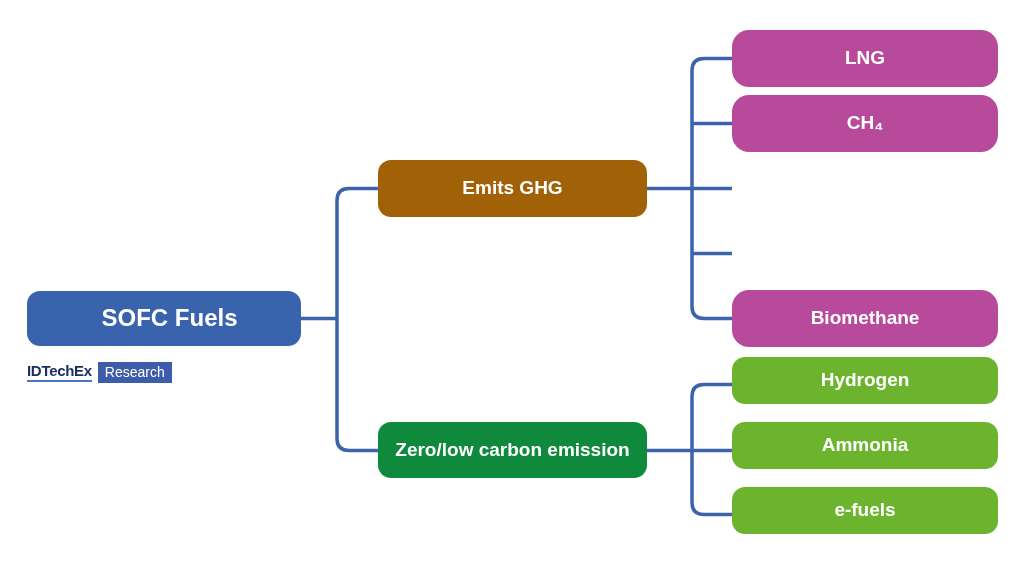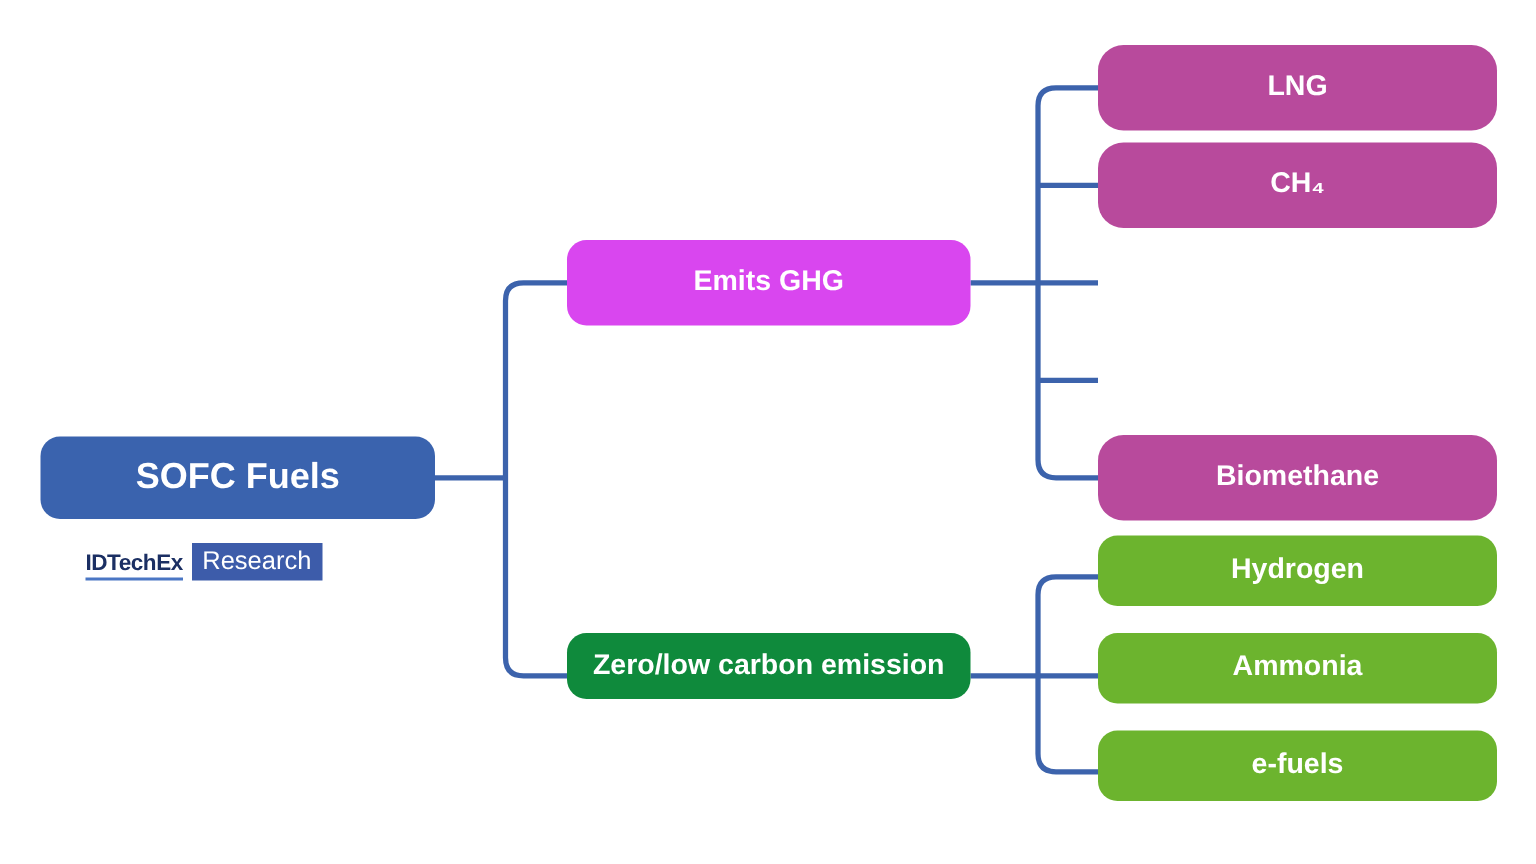--- a/index.html
+++ b/index.html
@@ -12,40 +12,40 @@
   }
   .connectors{position:absolute;left:0;top:0;width:1024px;height:576px;}
   .connectors path{fill:none;stroke:#3c63ac;stroke-width:3.5px;}
   .node{
     position:absolute;
     display:flex;align-items:center;justify-content:center;
     color:#ffffff;font-weight:700;text-align:center;
     border-radius:13px;
     line-height:1.1;
   }
-  .root{left:27px;top:291px;width:263px;height:55px;background:#3a63ae;font-size:24px;}
+  .root{left:27px;top:291px;width:263px;height:55px;background:#3a63ae;font-size:24px;padding-left:11px;}
   .branch{left:378px;width:269px;font-size:19px;}
-  .branch-purple{top:160px;height:57px;background:#d946ef;}
-  .branch-green{top:422px;height:44px;background:#0f8a3c;}
+  .branch-purple{top:160px;height:57px;background:#a16207;}
+  .branch-green{top:422px;height:56px;background:#0f8a3c;}
   .leaf{left:732px;width:266px;font-size:19px;}
   .leaf-magenta{height:57px;background:#b84a9c;border-radius:17px;}
   .leaf-green{height:47px;background:#6cb42e;}
   .logo{
     position:absolute;left:27px;top:362px;
-    display:flex;align-items:flex-end;gap:6px;margin-left:30px;
+    display:flex;align-items:flex-start;gap:6px;
   }
   .logo-brand{
     color:#1b2f63;font-weight:700;font-size:15px;
     letter-spacing:-0.3px;
     border-bottom:2px solid #4a76c4;
     padding-bottom:1px;
   }
   .logo-badge{
     background:#3d5caa;color:#ffffff;
-    font-size:17px;font-weight:400;
+    font-size:14px;font-weight:400;
     padding:2px 7px 3px 7px;
   }
 </style>
 </head>
 <body>
 
 <div class="canvas">
 
   <svg class="connectors" viewBox="0 0 1024 576">
     <path d="M 290 318.5 L 337 318.5"></path>

